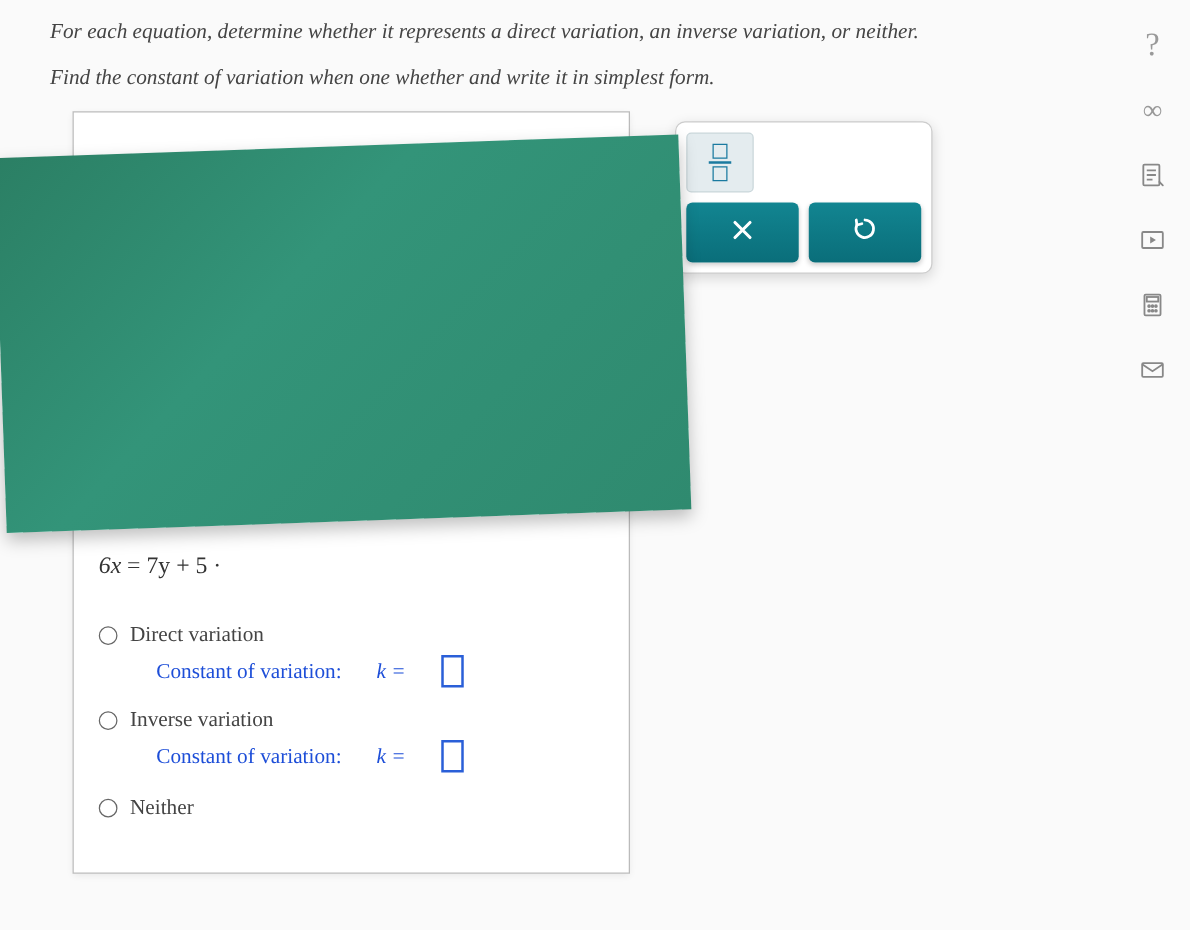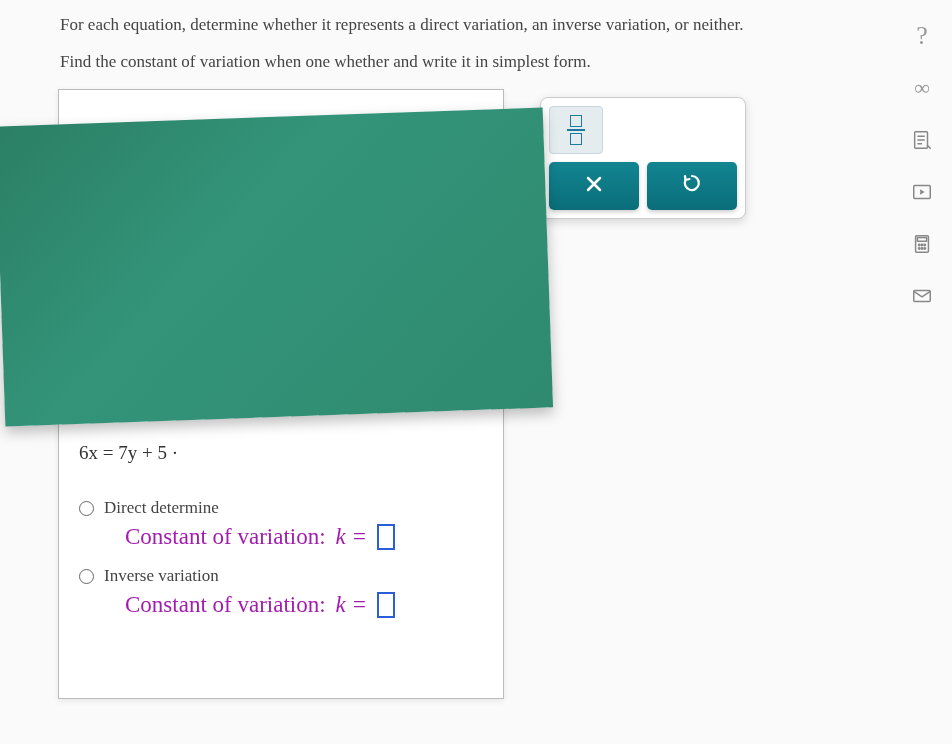--- a/index.html
+++ b/index.html
@@ -6,24 +6,25 @@
     body {
       font-family: Georgia, 'Times New Roman', serif;
       background: #fafafa;
       width: 952px;
       height: 744px;
       position: relative;
       overflow: hidden;
       color: #333;
     }
     .question-text {
-      padding: 10px 40px 0 60px;
+      padding: 10px 40px 0 40px;
       font-size: 17px;
       line-height: 1.8;
       color: #444;
+      font-style: italic;
     }
     .question-text p { margin-bottom: 6px; }
     .main-area {
       position: relative;
       margin-top: 12px;
     }
     .problem-card {
       position: absolute;
       left: 58px;
       top: 0;
@@ -73,25 +74,25 @@
       width: 15px; height: 15px;
       border: 1.5px solid #666;
       border-radius: 50%;
       background: #fff;
       flex-shrink: 0;
       cursor: pointer;
     }
     .constant-line {
       margin-left: 46px;
       margin-bottom: 16px;
-      font-size: 23px;
-      color: #a21caf;
-      display: flex;
-      align-items: center;
-      gap: 10px;
+      font-size: 17px;
+      color: #1d4ed8;
+      display: flex;
+      align-items: center;
+      gap: 28px;
       font-family: Georgia, serif;
     }
     .constant-line .ital { font-style: italic; font-family: 'Times New Roman', serif; }
     .input-box {
       display: inline-block;
       width: 18px;
       height: 26px;
       border: 2px solid #2a5fd8;
       background: #fff;
       cursor: text;
@@ -189,45 +190,49 @@
 <div class="question-text">
   <p>For each equation, determine whether it represents a direct variation, an inverse variation, or neither.</p>
   <p>Find the constant of variation when one whether and write it in simplest form.</p>
 </div>
 
 <div class="main-area">
 
   <div class="problem-card">
 
     <div class="equation">
-      <span style="">6x</span> = <span style="">7y</span> + 5 ·
+      <span style="font-style:italic">6x</span> = <span style="">7y</span> + 5 ·
     </div>
 
     <div class="options">
 
       <div class="option-row">
         <span class="radio"></span>
-        <span>Direct determine</span>
+        <span>Direct variation</span>
       </div>
       <div class="constant-line">
         <span>Constant of variation:</span>
         <span class="ital">k =</span>
         <span class="input-box"></span>
       </div>
 
       <div class="option-row">
         <span class="radio"></span>
         <span>Inverse variation</span>
       </div>
       <div class="constant-line">
         <span>Constant of variation:</span>
         <span class="ital">k =</span>
         <span class="input-box"></span>
       </div>
 
+      <div class="option-row" style="margin-top:18px">
+        <span class="radio"></span>
+        <span>Neither</span>
+      </div>
 
     </div>
   </div>
 
   <div class="overlay-block"></div>
 
   <div class="tool-panel">
     <div class="tool-top">
       <div class="frac-btn">
         <div class="frac-icon">

